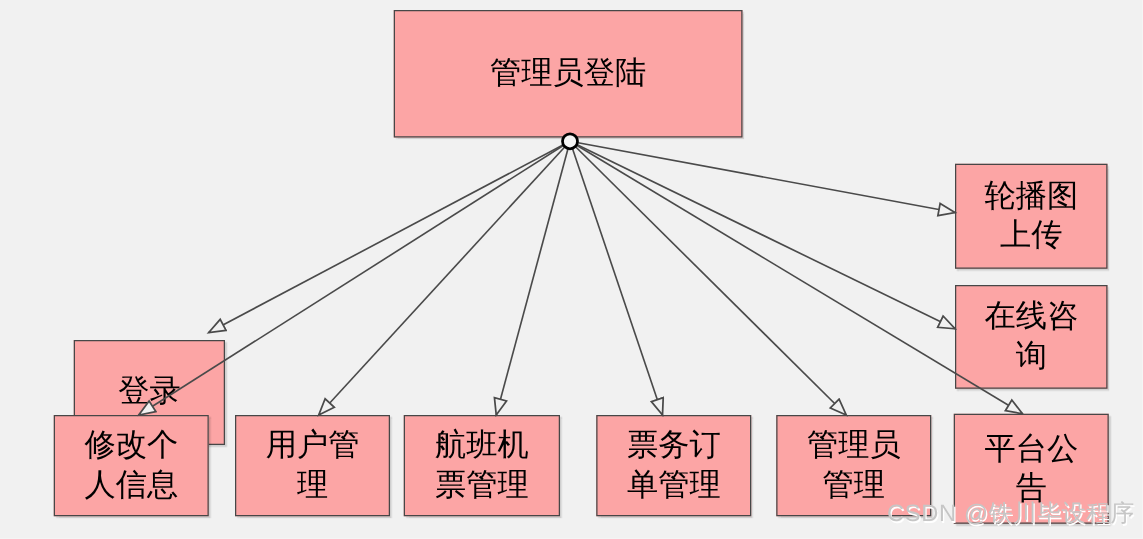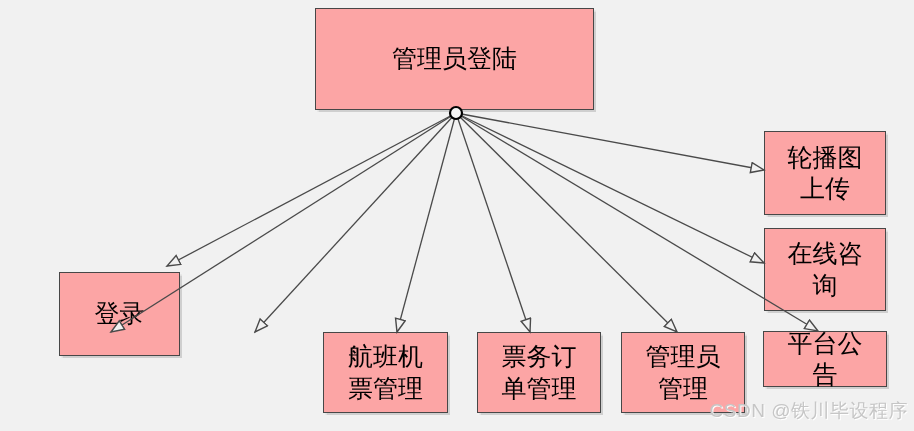--- a/index.html
+++ b/index.html
@@ -17,21 +17,21 @@
   .node .lbl{display:block;max-width:98px;}
   .node.root .lbl{max-width:260px;}
   
   .n-root    {left:315px;top:8px;  width:279px;height:102px;}
   .n-login   {left:59px; top:228px;width:121px;height:84px;margin-top:44px;}
   .n-edit    {left:43px; top:332px;width:124px;height:81px;}
   .n-user    {left:188px;top:332px;width:124px;height:81px;}
   .n-flight  {left:323px;top:332px;width:125px;height:81px;}
   .n-order   {left:477px;top:332px;width:124px;height:81px;}
   .n-admin   {left:621px;top:332px;width:124px;height:81px;}
-  .n-announce{left:763px;top:331px;width:124px;height:56px;}
+  .n-announce{left:763px;top:331px;width:124px;height:88px;}
   .n-consult {left:764px;top:228px;width:122px;height:83px;}
   .n-carousel{left:764px;top:131px;width:122px;height:84px;}
   .wires{position:absolute;left:0;top:0;z-index:2;pointer-events:none;}
   .watermark{
     position:absolute;right:6px;bottom:7px;z-index:3;
     font-size:19px;letter-spacing:0.5px;color:#c6c6c6;
     text-shadow:1px 1px 0 #ffffff;
     white-space:nowrap;
   }
 </style>
@@ -39,20 +39,26 @@
 <body>
 
 <div class="stage">
 
   <div class="node root n-root">
     <span class="lbl">管理员登陆</span>
   </div>
 
   <div class="node n-login">
     <span class="lbl">登录</span>
+  </div>
+  <div class="node n-edit">
+    <span class="lbl">修改个人信息</span>
+  </div>
+  <div class="node n-user">
+    <span class="lbl">用户管理</span>
   </div>
   <div class="node n-flight">
     <span class="lbl">航班机票管理</span>
   </div>
   <div class="node n-order">
     <span class="lbl">票务订单管理</span>
   </div>
   <div class="node n-admin">
     <span class="lbl">管理员管理</span>
   </div>

